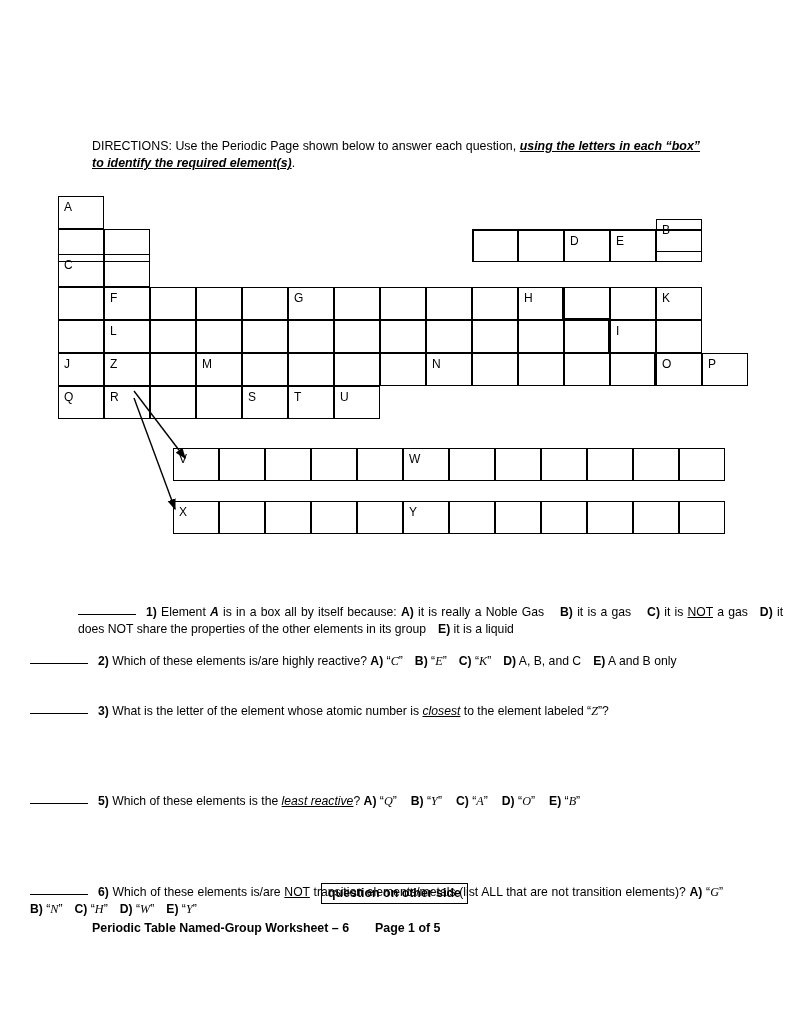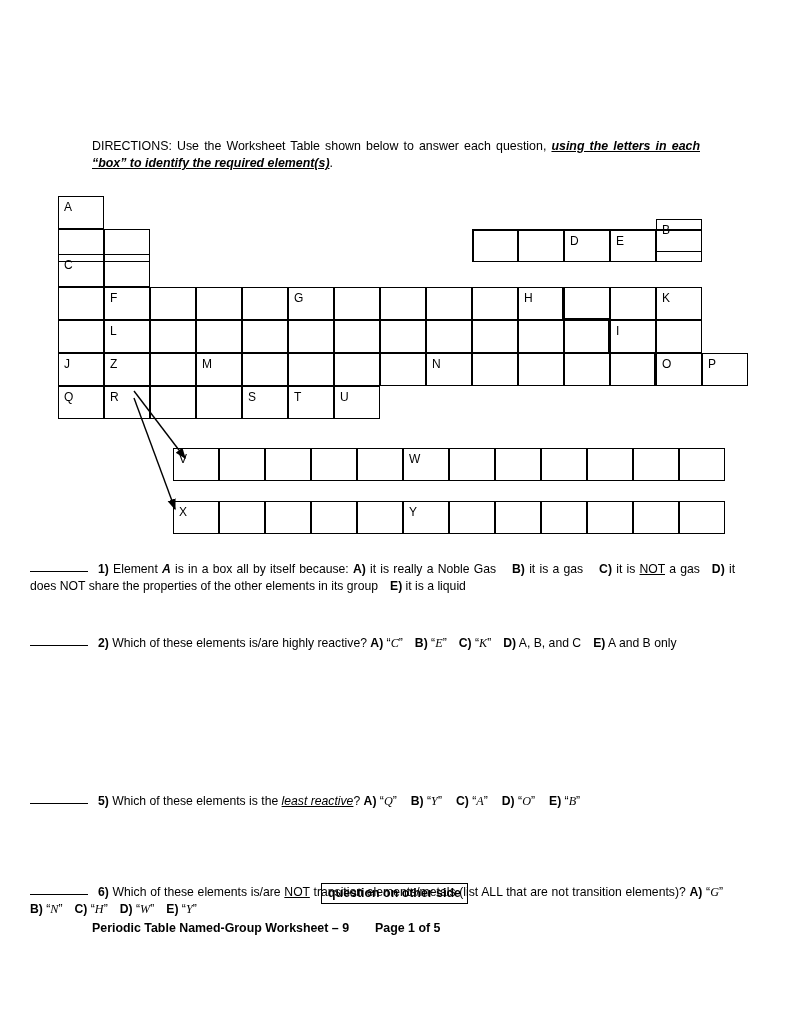--- a/index.html
+++ b/index.html
@@ -137,21 +137,21 @@
   }
   .footer .pg { margin-left: 26px; font-weight: bold; }
 </style>
 </head>
 <body>
 
 <div class="page">
 
 
   <div class="directions">
-    <b>DIRECTIONS:</b><span> Use the Worksheet Table shown below to answer each question, </span><span class="dir-em">using the letters in each “box” to identify the required element(s)</span><span>.</span>
+    <b>DIRECTIONS:</b><span> Use the Periodic Page shown below to answer each question, </span><span class="dir-em">using the letters in each “box” to identify the required element(s)</span><span>.</span>
   </div>
 
   <div class="ptable">
 
     <div class="cell sans" style="left:0px;  top:0px;">
         <span>A</span>
       </div>
     <div class="cell sans" style="left:598px;top:23px;">
         <span>B</span>
       </div>
@@ -301,41 +301,45 @@
         <marker id="ah" markerWidth="9" markerHeight="9" refX="7" refY="3" orient="auto">
           <path d="M0,0 L8,3 L0,6 z" fill="#000"></path>
         </marker>
       </defs>
       <line x1="76" y1="195" x2="127" y2="262" stroke="#000" stroke-width="1.4" marker-end="url(#ah)"></line>
       <line x1="76" y1="202" x2="117" y2="313" stroke="#000" stroke-width="1.4" marker-end="url(#ah)"></line>
     </svg>
   </div>
 
 
-  <div class="qblock just" style="top:561px;">
+  <div class="qblock just" style="top:604px;margin-left:48px;">
     <span class="blank"></span><b>1)</b>
     <span class="qtext">Element <b><i>A</i></b> is in a box all by itself because:  <b>A)</b> it is really a Noble Gas<span style="display:inline-block;width:16px"></span><b>B)</b> it is a gas<span style="display:inline-block;width:16px"></span><b>C)</b> it is <u>NOT</u> a gas<span style="display:inline-block;width:12px"></span><b>D)</b> it does NOT share the properties of the other elements in its group<span style="display:inline-block;width:12px"></span><b>E)</b> it is a liquid</span>
   </div>
 
-  <div class="qblock" style="top:635px;">
+  <div class="qblock" style="top:653px;">
     <span class="blank"></span><b>2)</b>
     <span class="qtext">Which of these elements is/are highly reactive?  <b>A)</b> “<span class="ser">C</span>”<span style="display:inline-block;width:12px"></span><b>B)</b> “<span class="ser">E</span>”<span style="display:inline-block;width:12px"></span><b>C)</b> “<span class="ser">K</span>”<span style="display:inline-block;width:12px"></span><b>D)</b> A, B, and C<span style="display:inline-block;width:12px"></span><b>E)</b> A and B only</span>
   </div>
 
+  <div class="qblock" style="top:703px;">
+    <span class="blank"></span><b>3)</b>
+    <span class="qtext">What is the letter of the element whose atomic number is <u><i>closest</i></u> to the element labeled “<span class="ser">Z</span>”?</span>
+  </div>
 
 
   <div class="qblock" style="top:793px;">
     <span class="blank"></span><b>5)</b>
     <span class="qtext">Which of these elements is the <u><i>least reactive</i></u>?  <b>A)</b> “<span class="ser">Q</span>”<span style="display:inline-block;width:14px"></span><b>B)</b> “<span class="ser">Y</span>”<span style="display:inline-block;width:14px"></span><b>C)</b> “<span class="ser">A</span>”<span style="display:inline-block;width:14px"></span><b>D)</b> “<span class="ser">O</span>”<span style="display:inline-block;width:14px"></span><b>E)</b> “<span class="ser">B</span>”</span>
   </div>
 
   <div class="qblock just" style="top:884px;">
     <span class="blank"></span><b>6)</b>
     <span class="qtext">Which of these elements is/are <u>NOT</u> transition elements/metals (list ALL that are not transition elements)?  <b>A)</b> “<span class="ser">G</span>”<span style="display:inline-block;width:12px"></span><b>B)</b> “<span class="ser">N</span>”<span style="display:inline-block;width:12px"></span><b>C)</b> “<span class="ser">H</span>”<span style="display:inline-block;width:12px"></span><b>D)</b> “<span class="ser">W</span>”<span style="display:inline-block;width:12px"></span><b>E)</b> “<span class="ser">Y</span>”</span>
   </div>
 
   <div class="continued">question on other side</div>
 
   <div class="footer">
-    <span>Periodic Table Named-Group Worksheet – 9</span><span class="pg">Page 1 of 5</span>
+    <span>Periodic Table Named-Group Worksheet – 6</span><span class="pg">Page 1 of 5</span>
   </div>
 
 </div>
 
 </body></html>

